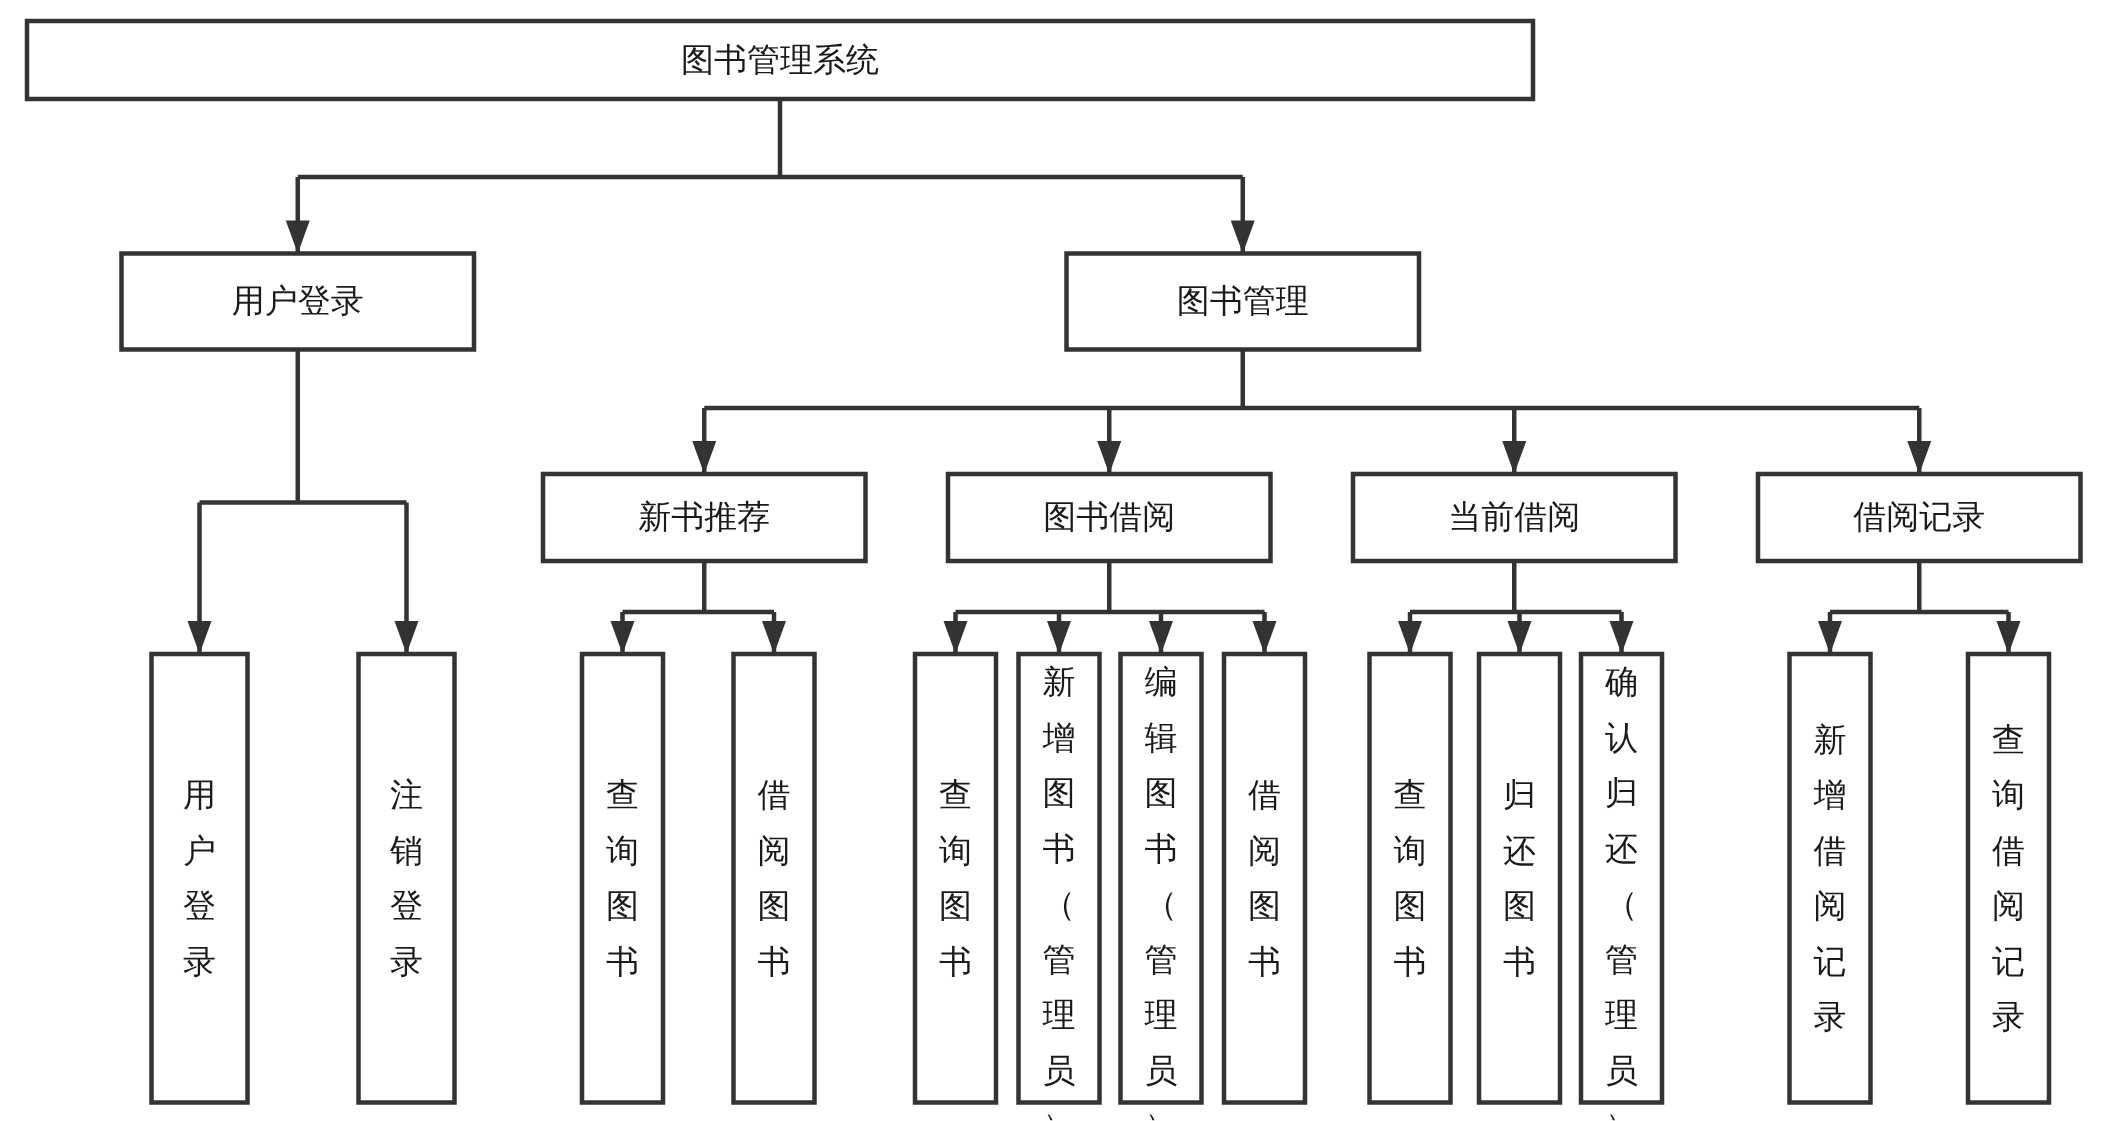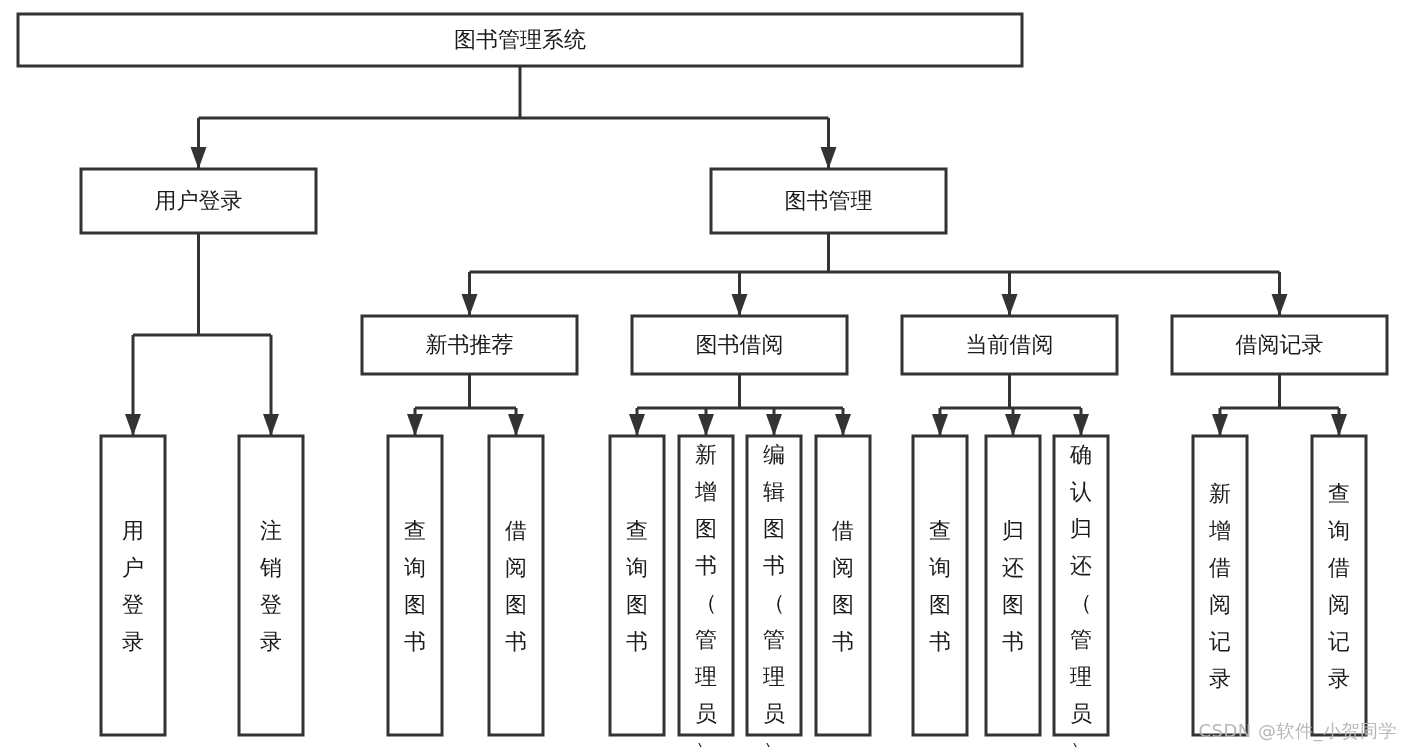--- a/index.html
+++ b/index.html
@@ -199,14 +199,13 @@
       </g>
       <g>
         <rect x="1193" y="436" width="54" height="299" class="node-box"></rect>
         <text x="1220" y="500.5" class="node-label-v"><tspan x="1220" dy="0">新</tspan><tspan x="1220" dy="37">增</tspan><tspan x="1220" dy="37">借</tspan><tspan x="1220" dy="37">阅</tspan><tspan x="1220" dy="37">记</tspan><tspan x="1220" dy="37">录</tspan></text>
       </g>
       <g>
         <rect x="1312" y="436" width="54" height="299" class="node-box"></rect>
         <text x="1339" y="500.5" class="node-label-v"><tspan x="1339" dy="0">查</tspan><tspan x="1339" dy="37">询</tspan><tspan x="1339" dy="37">借</tspan><tspan x="1339" dy="37">阅</tspan><tspan x="1339" dy="37">记</tspan><tspan x="1339" dy="37">录</tspan></text>
       </g>
     </svg>
-  <div class="watermark-text">CSDN @软件_小贺同学</div>
 </div>
 
 </body></html>

